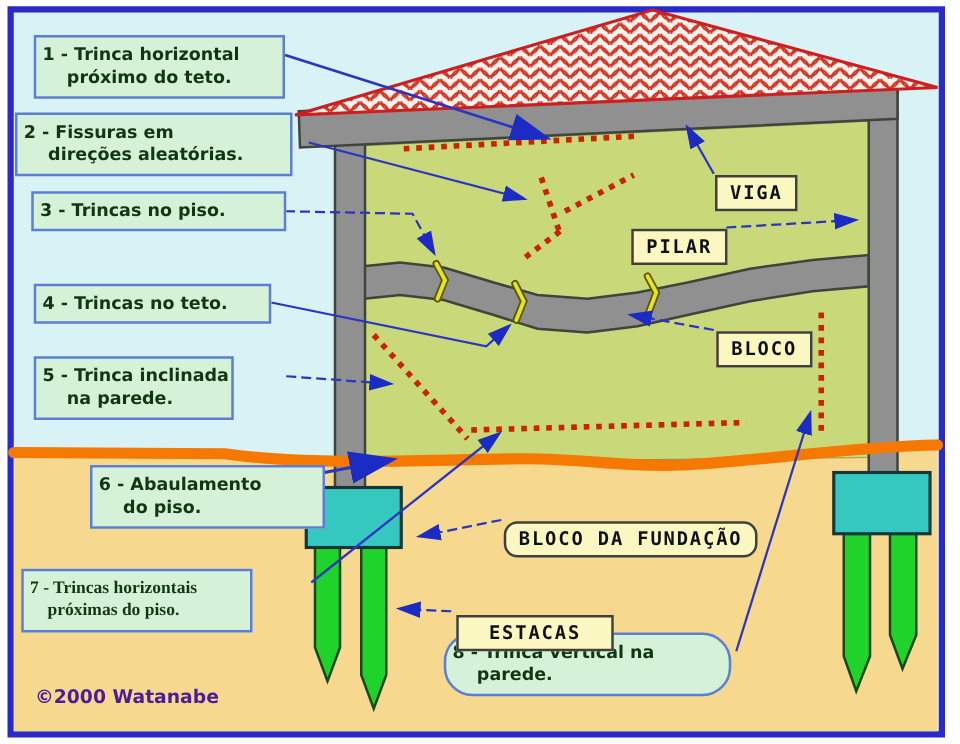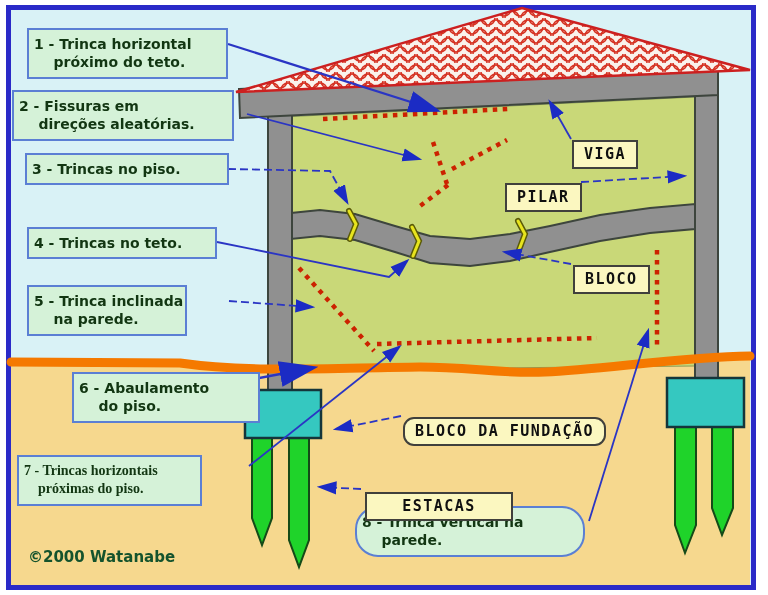--- a/index.html
+++ b/index.html
@@ -5,21 +5,21 @@
   html,body{margin:0;padding:0;background:#fff;}
   .stage{position:relative;width:768px;height:595px;background:#fff;overflow:hidden;
          font-family:"DejaVu Sans",sans-serif;}
   .scene{position:absolute;left:0;top:0;}
   .callout{position:absolute;background:#d5f2d8;border:2px solid #5b7fd4;
            color:#123612;font:bold 14px/1.32 "DejaVu Sans",sans-serif;
            padding:5px 5px;white-space:pre;box-sizing:border-box;}
   .slabel{position:absolute;background:#fbf7c0;border:2px solid #40403c;
           color:#101010;font:bold 15px/1.1 "DejaVu Sans Mono",monospace;
           letter-spacing:1.5px;padding:4px 10px;box-sizing:border-box;margin-top:15px;}
-  .copyright{position:absolute;left:28px;top:548px;color:#14532d;
+  .copyright{position:absolute;left:28px;top:548px;color:#4c1d95;
              font:bold 15px "DejaVu Sans",sans-serif;}
 </style>
 </head>
 <body>
 
 <div class="stage">
 
   <svg class="scene" width="768" height="595" viewBox="0 0 768 595">
     <defs>
       <pattern id="tiles" patternUnits="userSpaceOnUse" width="16" height="9">
@@ -114,16 +114,16 @@
     do piso.</div>
   <div class="callout" style="left:17px;top:455px;width:185px;font-family:Liberation Serif, serif;">7 - Trincas horizontais
     próximas do piso.</div>
   <div class="callout" style="left:355px;top:506px;width:230px;border-radius:23px;">8 - Trinca vertical na
     parede.</div>
 
   <div class="slabel" style="left:572px;top:125px;">VIGA</div>
   <div class="slabel" style="left:505px;top:168px;">PILAR</div>
   <div class="slabel" style="left:573px;top:250px;">BLOCO</div>
   <div class="slabel" style="left:403px;top:402px;border-radius:11px;">BLOCO DA FUNDAÇÃO</div>
-  <div class="slabel" style="left:365px;top:477px;width:148px;text-align:center;">ESTACAS</div>
+  <div class="slabel" style="left:365px;top:477px;width:126px;text-align:center;">ESTACAS</div>
 
   <div class="copyright">©2000 Watanabe</div>
 </div>
 
 </body></html>

